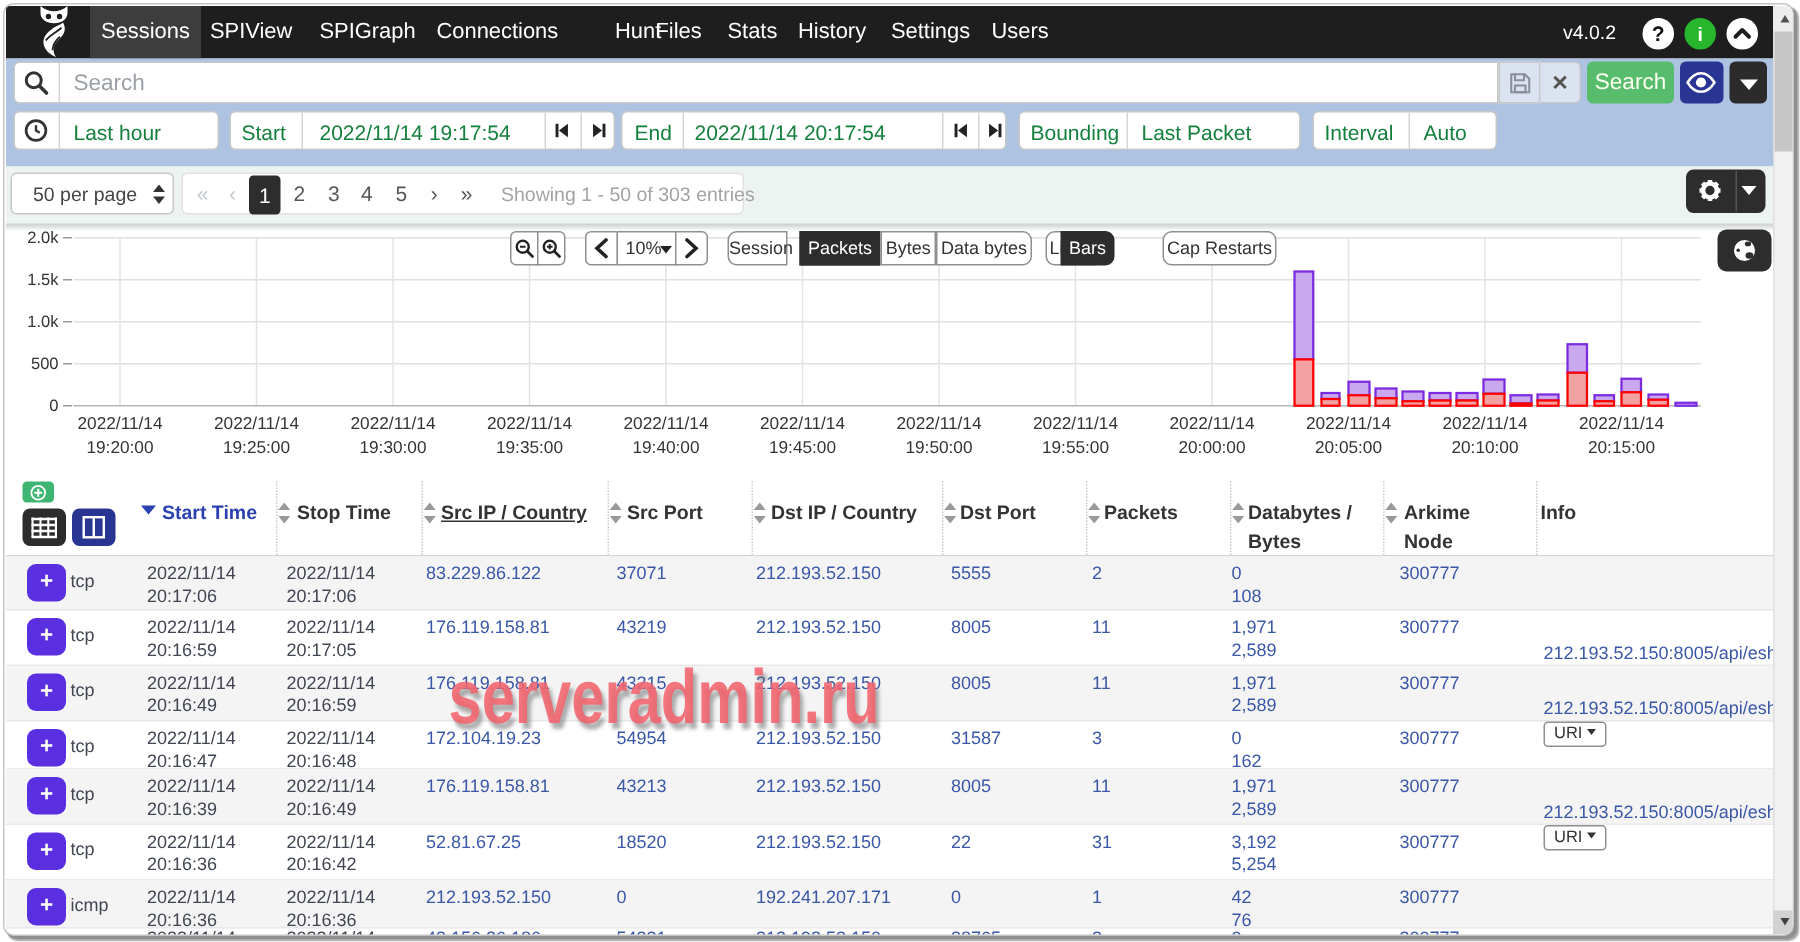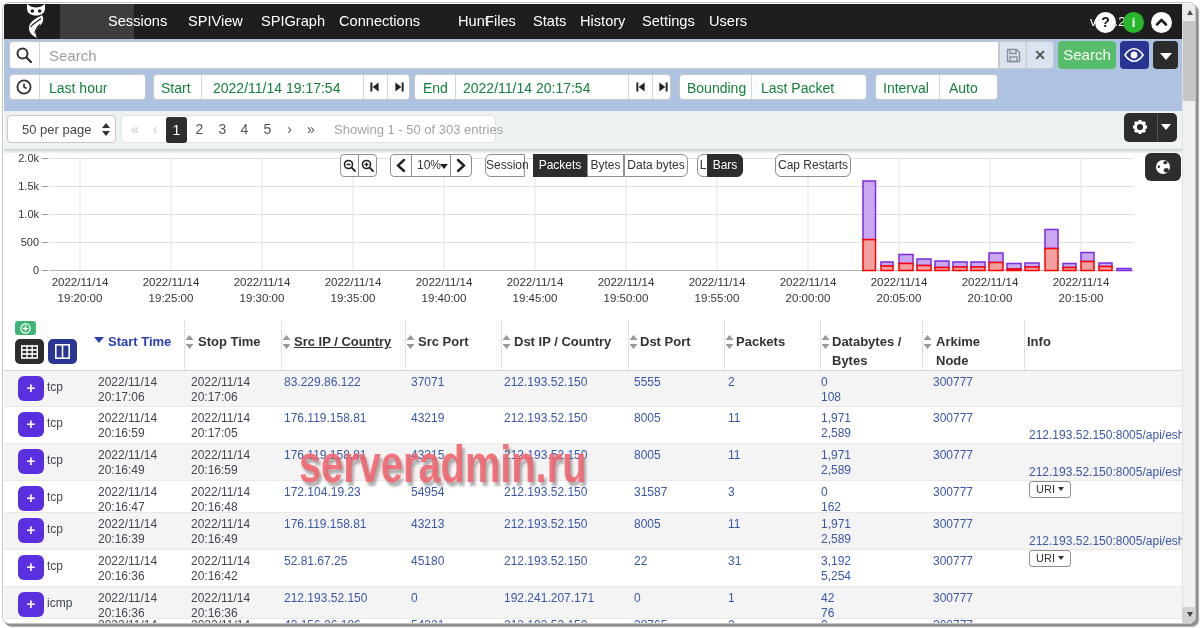--- a/index.html
+++ b/index.html
@@ -2,21 +2,21 @@
 <html><head>
 <meta charset="utf-8">
 <style>
 *{margin:0;padding:0;box-sizing:border-box;font-family:"Liberation Sans",sans-serif;}
 html,body{width:1200px;height:628px;background:#fff;overflow:hidden;}
 #frame{position:absolute;left:2px;top:2px;width:1194px;height:622px;border:1px solid #c4c4c4;border-radius:7px;overflow:hidden;box-shadow:2px 2px 0 #8f8f8f,3px 3px 1px #a8a8a8;background:#fff;}
 #page{position:absolute;left:-2px;top:-2px;width:1200px;height:628px;}
 .abs{position:absolute;}
 
 #nav{position:absolute;left:3px;top:3px;width:1178px;height:35px;background:#1e1e1e;}
-.navitem{position:absolute;top:0;height:35px;line-height:35px;color:#fff;font-size:14.6px;padding-left:48px;}
+.navitem{position:absolute;top:0;height:35px;line-height:35px;color:#fff;font-size:14.6px;}
 #nav .active{background:#3d3d3d;}
 .circ{position:absolute;top:8px;width:21px;height:21px;border-radius:50%;text-align:center;}
 
 #toolbar{position:absolute;left:3px;top:38px;width:1178px;height:72px;background:#aec3e2;}
 .wbox{position:absolute;background:#fff;border:1px solid #c8c8c8;border-radius:4px;}
 .lbl{color:#15803d;font-size:14px;}
 .ibtn{position:absolute;border-radius:4px;}
 
 #pager{position:absolute;left:3px;top:110px;width:1178px;height:38px;background:#ecf3f1;}
 .pgn{position:absolute;top:115px;font-size:14px;color:#555;height:26px;line-height:26px;text-align:center;}
@@ -472,21 +472,21 @@
    <div class="c bl" style="left:929px;top:4px;">300777</div>
    <div class="uri">URI <span style="display:inline-block;width:0;height:0;border-left:3.5px solid transparent;border-right:3.5px solid transparent;border-top:4px solid #333;vertical-align:2px;"></span></div>
    <div class="c bl" style="left:1025px;top:21px;white-space:nowrap;">212.193.52.150:8005/api/esh</div>
   </div>
         <div class="row" style="top:549px;height:37px;">
    <div class="plus">+</div>
    <div class="c" style="left:43px;top:9px;">tcp</div>
    <div class="c" style="left:94px;top:4px;">2022/11/14<br>20:16:36</div>
    <div class="c" style="left:187px;top:4px;">2022/11/14<br>20:16:42</div>
    <div class="c bl" style="left:280px;top:4px;">52.81.67.25</div>
-   <div class="c bl" style="left:407px;top:4px;">45180</div>
+   <div class="c bl" style="left:407px;top:4px;">18520</div>
    <div class="c bl" style="left:500px;top:4px;">212.193.52.150</div>
    <div class="c bl" style="left:630px;top:4px;">22</div>
    <div class="c bl" style="left:724px;top:4px;">31</div>
    <div class="c bl" style="left:817px;top:4px;">3,192<br>5,254</div>
    <div class="c bl" style="left:929px;top:4px;">300777</div>
 
   </div>
         <div class="row g" style="top:586px;height:32px;">
    <div class="plus">+</div>
    <div class="c" style="left:43px;top:9px;">icmp</div>

